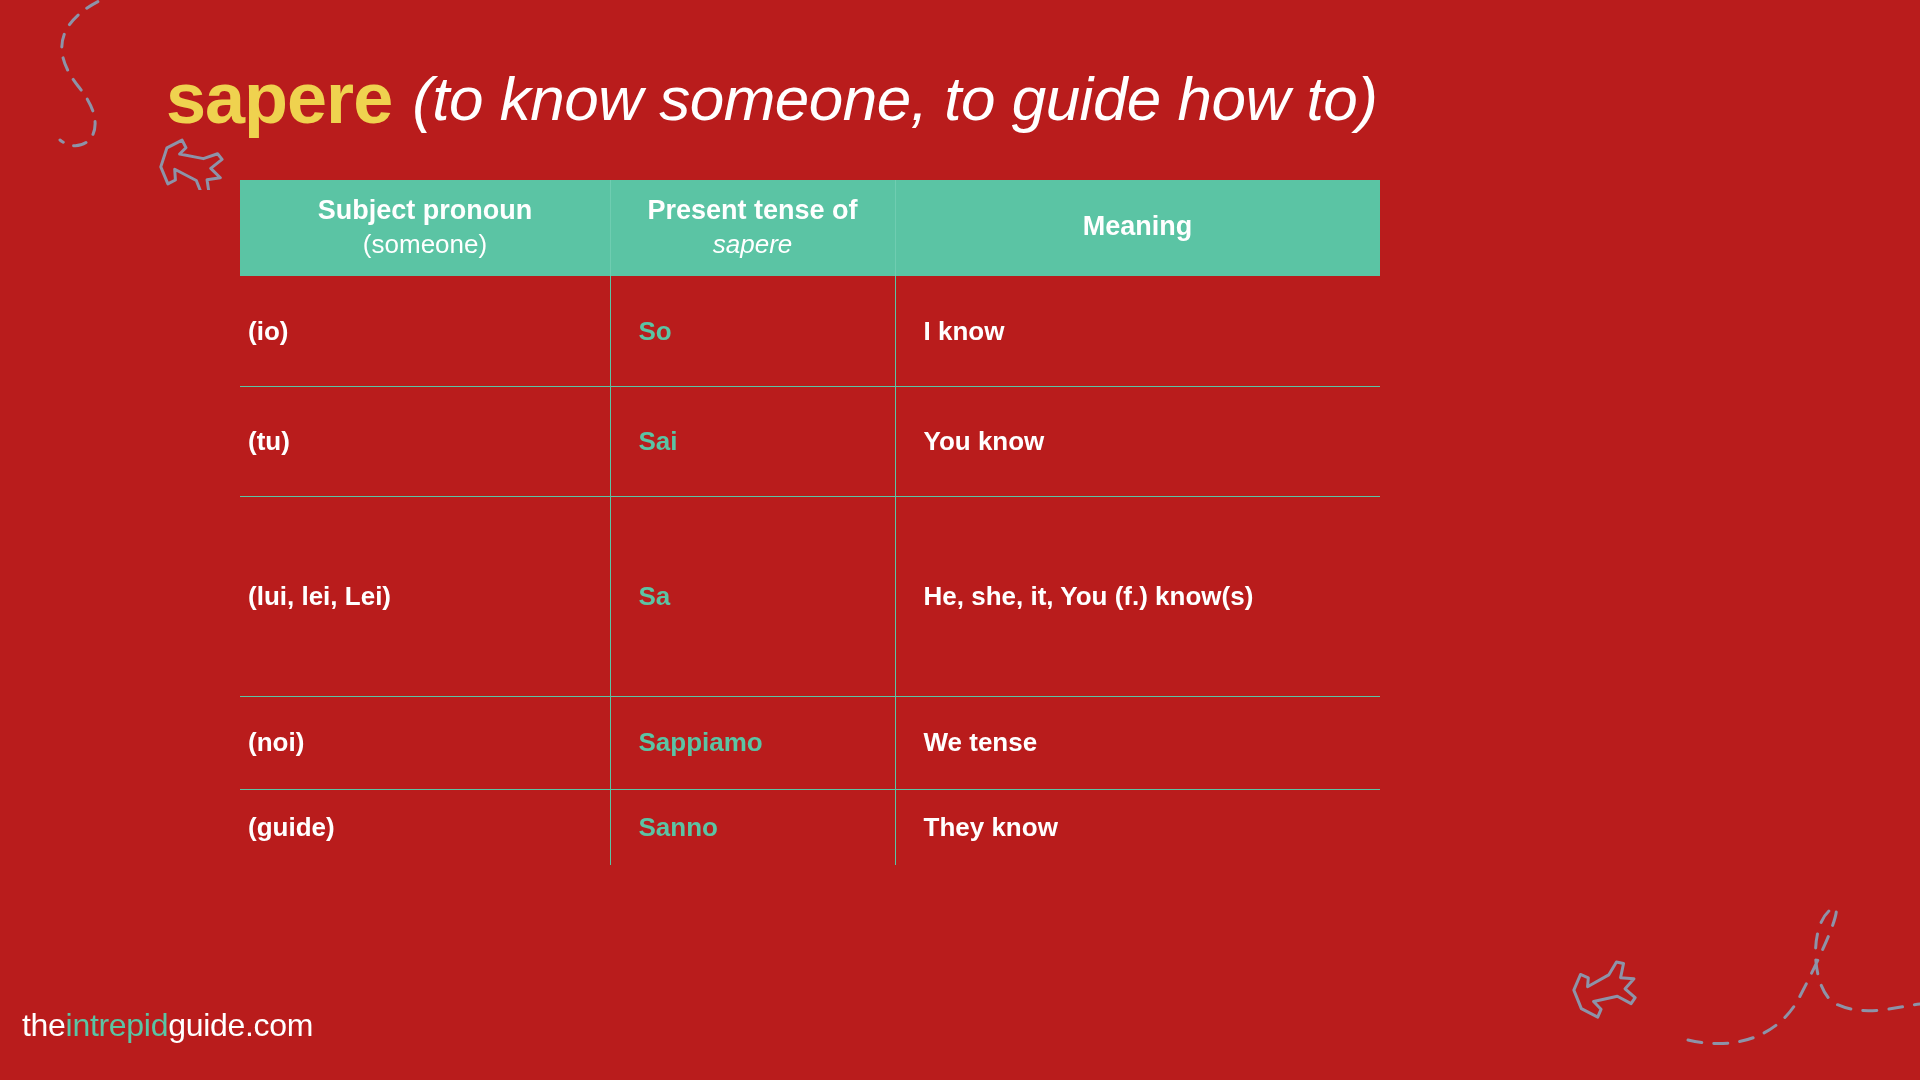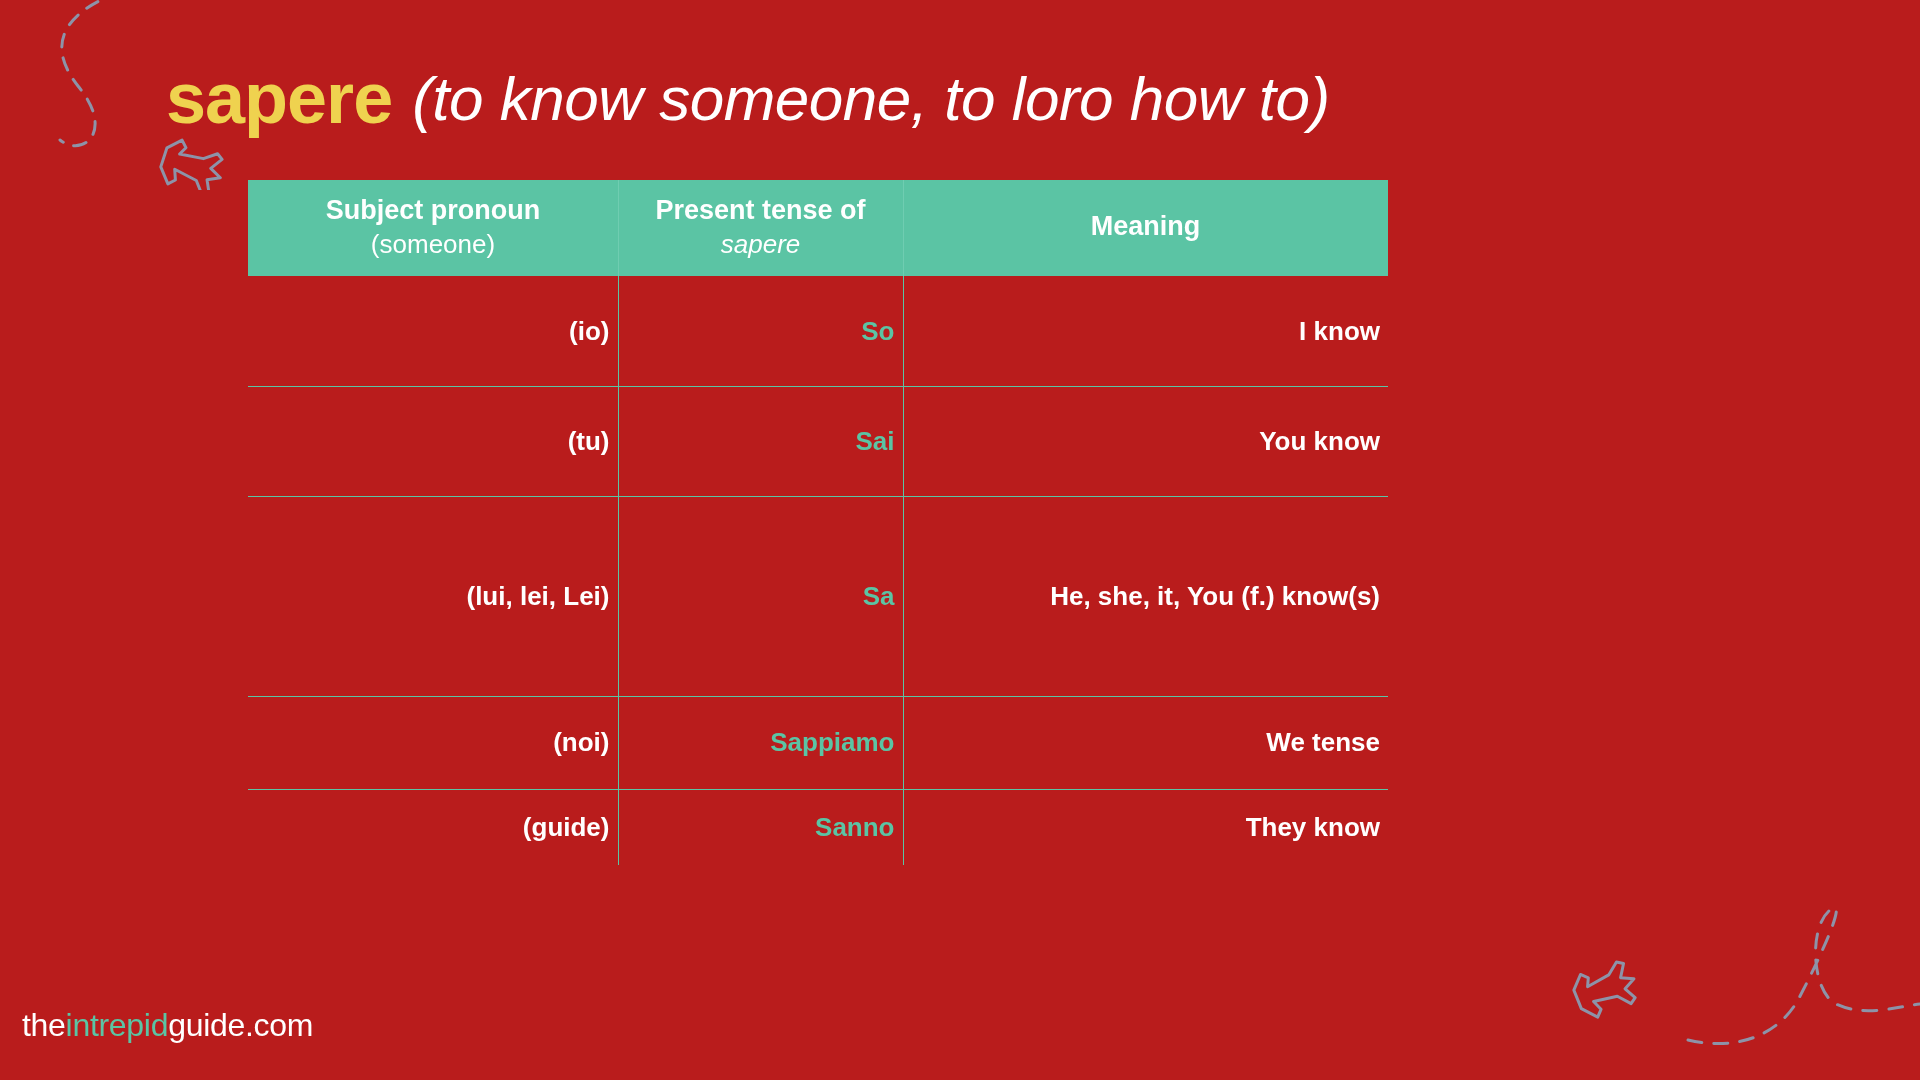--- a/index.html
+++ b/index.html
@@ -41,21 +41,21 @@
     font-style:italic;
     font-weight:400;
     color:#ffffff;
     margin-left:20px;
     letter-spacing:-0.5px;
   }
 
   
   #conj-table {
     position:absolute;
-    left:248px; top:180px;
+    left:240px; top:180px;
     width:1140px;
     border-collapse:collapse;
     table-layout:fixed;
   }
   #conj-table col.c1 { width:370px; }
   #conj-table col.c2 { width:285px; }
   #conj-table col.c3 { width:485px; }
 
   thead th {
     background:#5bc4a4;
@@ -78,21 +78,21 @@
     font-weight:400;
     font-style:italic;
     font-size:26px;
   }
   thead th.th-sep { box-shadow: inset 1px 0 0 #6fcdb1; }
 
   tbody td {
     color:#ffffff;
     font-size:26px;
     font-weight:700;
-    text-align:right;
+    text-align:left;
     vertical-align:middle;
     border-bottom:1px solid #5bc4a4;
     padding:10px 8px;
   }
   tbody td.verb { color:#5bc4a4; }
   tbody td.sep { border-left:1px solid #5bc4a4;padding-left:28px; }
   tbody tr:last-child td { border-bottom:none; }
 
   
   #site-logo {
@@ -124,21 +124,21 @@
     <svg width="390" height="200" viewBox="0 0 390 200" fill="none">
       <path d="M158 160 C 200 170, 245 160, 268 120 C 288 82, 320 14, 300 30 C 278 48, 282 112, 306 124 C 335 138, 370 126, 390 124" stroke="#8d93a8" stroke-width="3" stroke-dasharray="14 12" stroke-linecap="round"></path>
       <g transform="translate(36,96) rotate(-22)" fill="none" stroke="#8d93a8" stroke-width="3" stroke-linejoin="round">
         <path d="M2 16 L14 4 L20 10 L16 18 L40 15 L52 6 L58 10 L50 22 L62 28 L50 34 L56 46 L50 50 L40 38 L16 34 L20 44 L14 50 L2 36 Z"></path>
       </g>
     </svg>
   </div>
 
   <div id="title-block">
     <span id="title-verb">sapere</span>
-    <span id="title-translation">(to know someone, to loro how to)</span>
+    <span id="title-translation">(to know someone, to guide how to)</span>
   </div>
 
   <table id="conj-table">
     <colgroup>
       <col class="c1">
         <col class="c2">
         <col class="c3">
     </colgroup>
     <thead>
       <tr>

